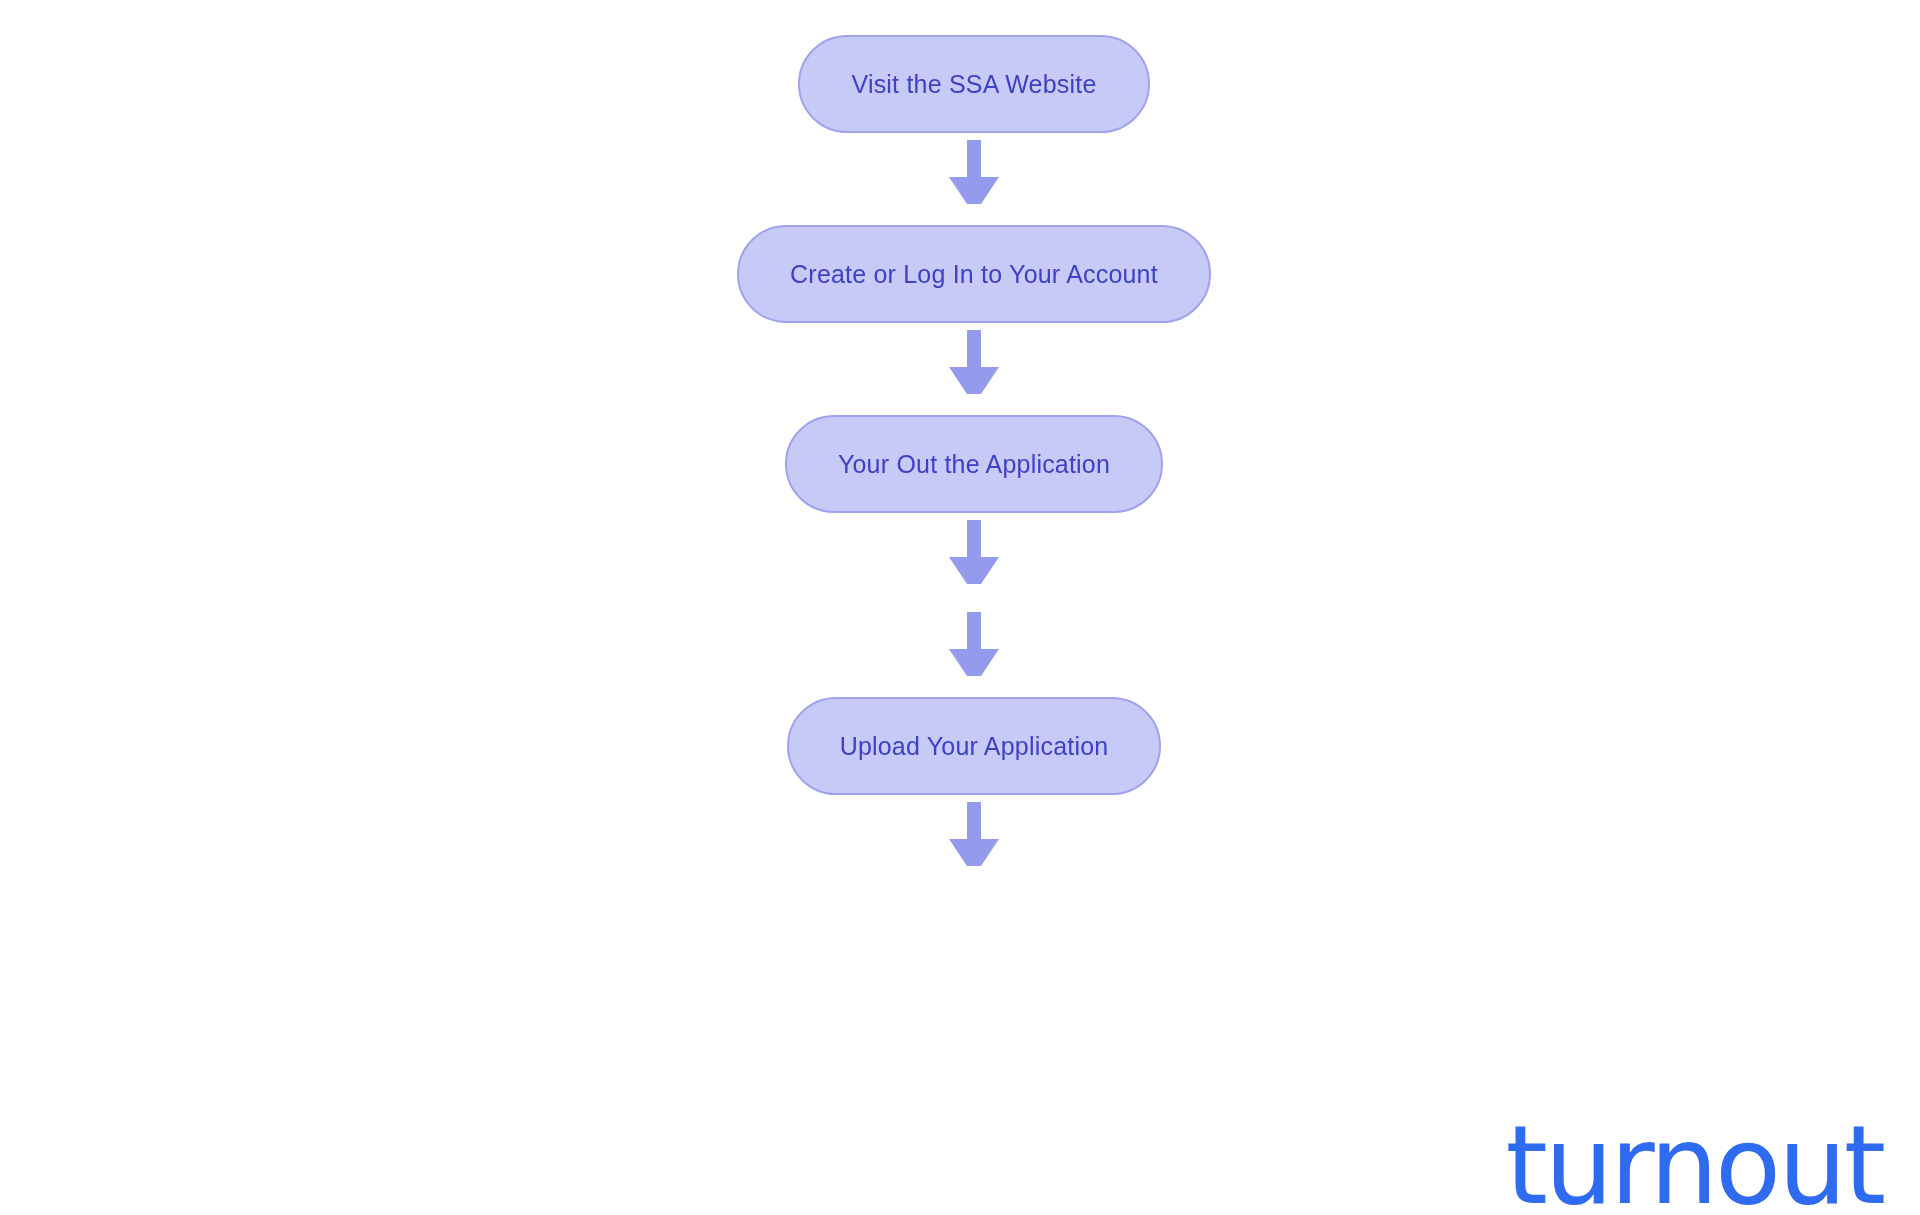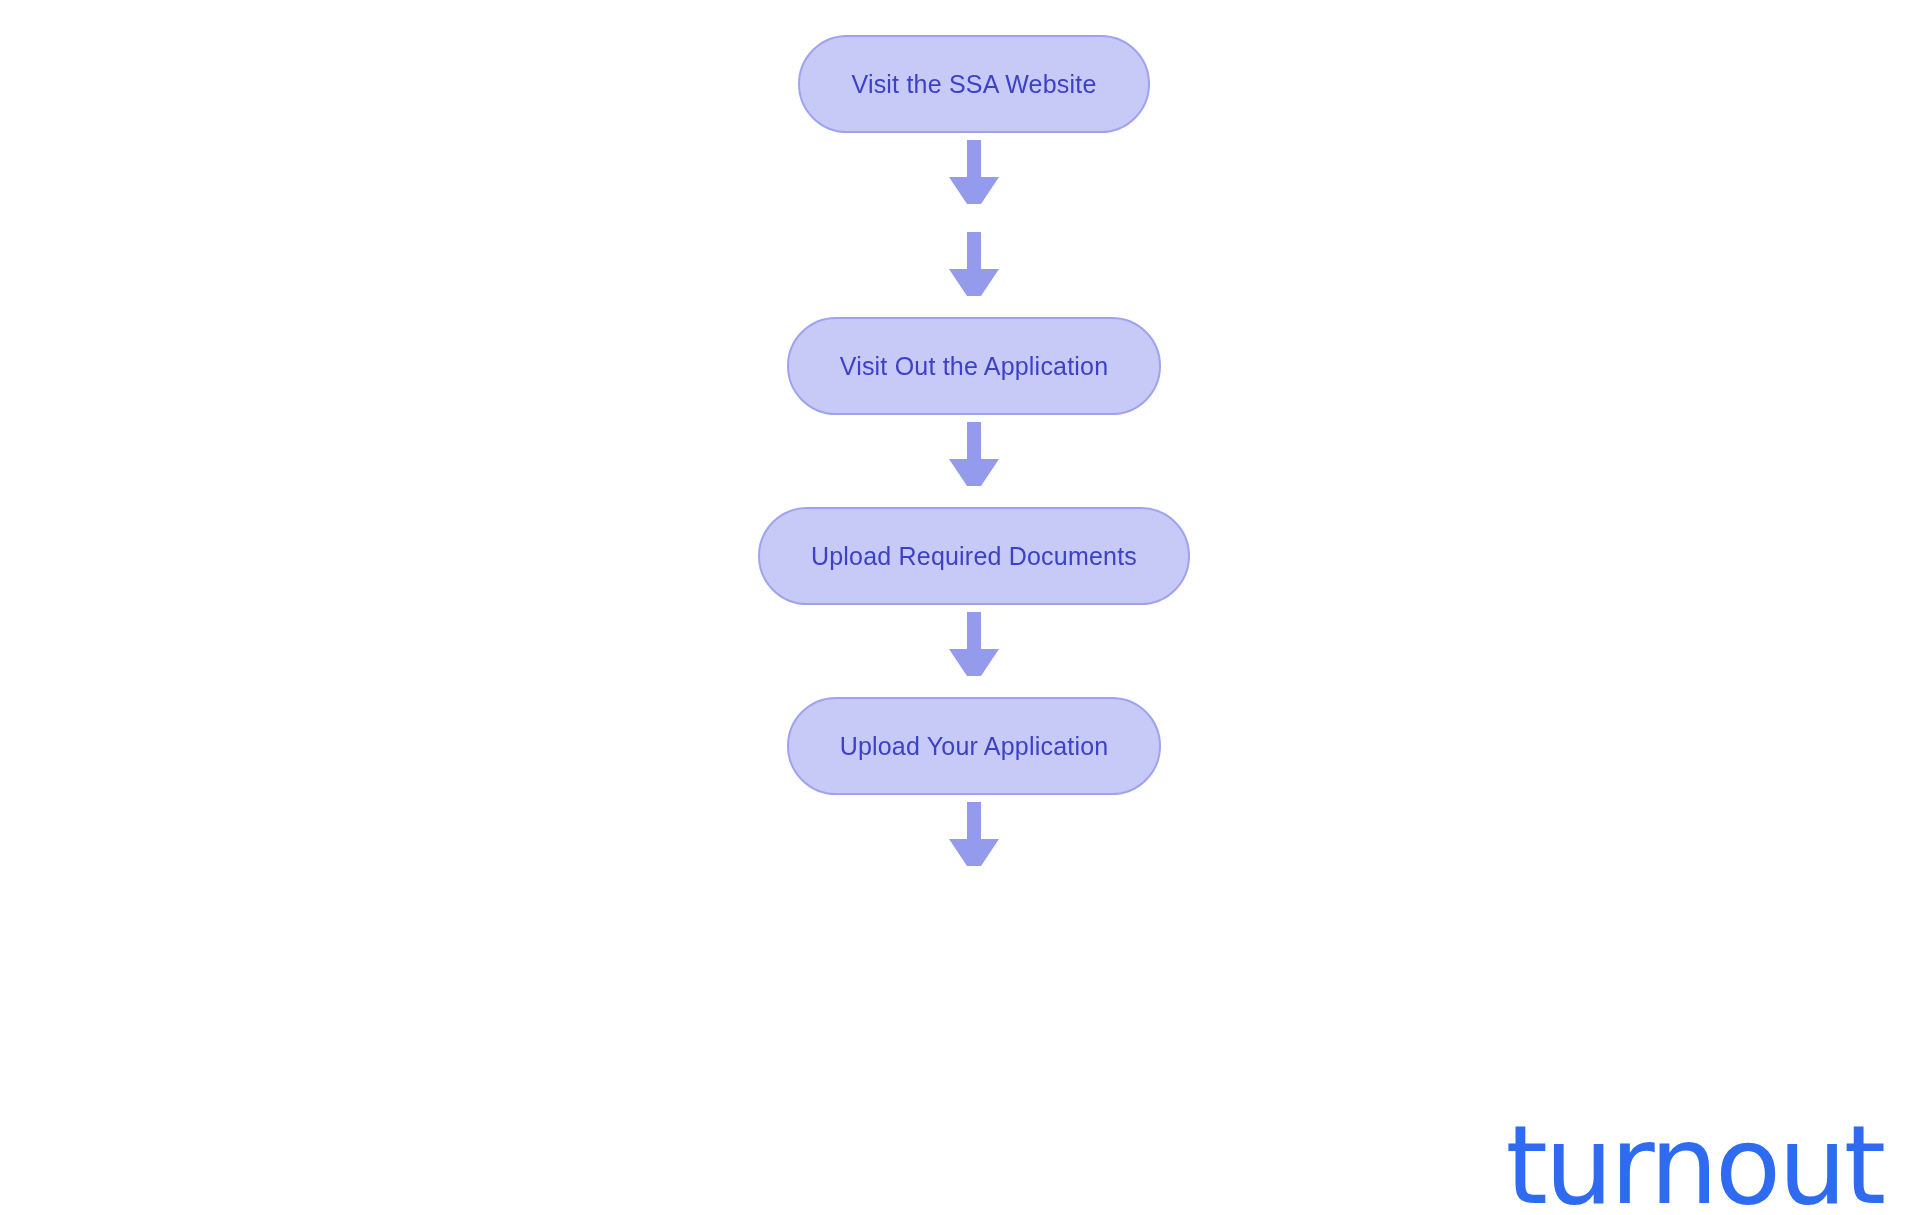--- a/index.html
+++ b/index.html
@@ -88,38 +88,38 @@
 
     <div class="node">
       <span class="node-label">Visit the SSA Website</span>
     </div>
 
     <div class="arrow">
       <div class="arrow-line"></div>
       <div class="arrow-head"></div>
     </div>
 
-
-    <div class="arrow">
-      <div class="arrow-line"></div>
-      <div class="arrow-head"></div>
-    </div>
-
     <div class="node">
-      <span class="node-label">Visit Out the Application</span>
+      <span class="node-label">Create or Log In to Your Account</span>
     </div>
 
     <div class="arrow">
       <div class="arrow-line"></div>
       <div class="arrow-head"></div>
     </div>
 
     <div class="node">
-      <span class="node-label">Upload Required Documents</span>
+      <span class="node-label">Your Out the Application</span>
     </div>
+
+    <div class="arrow">
+      <div class="arrow-line"></div>
+      <div class="arrow-head"></div>
+    </div>
+
 
     <div class="arrow">
       <div class="arrow-line"></div>
       <div class="arrow-head"></div>
     </div>
 
     <div class="node">
       <span class="node-label">Upload Your Application</span>
     </div>
 

